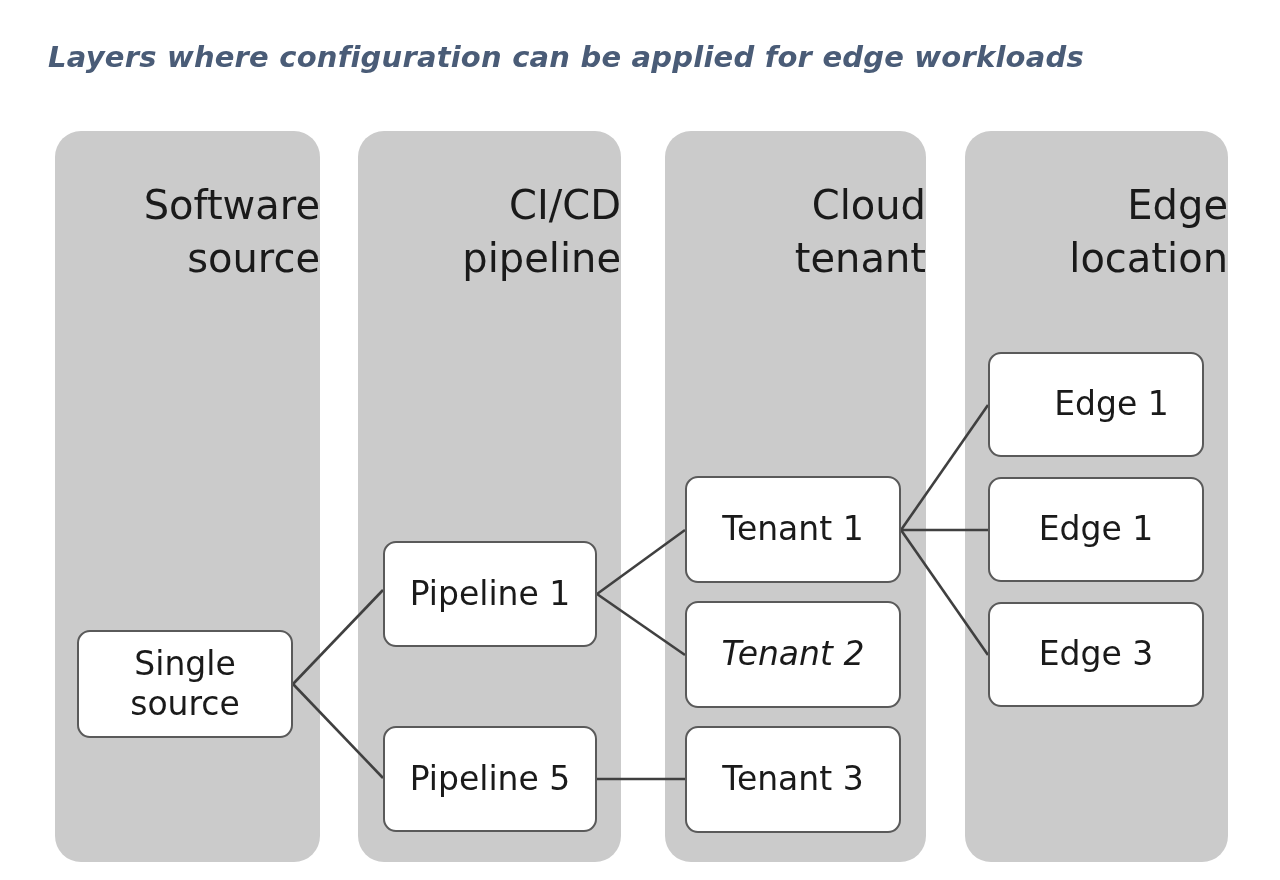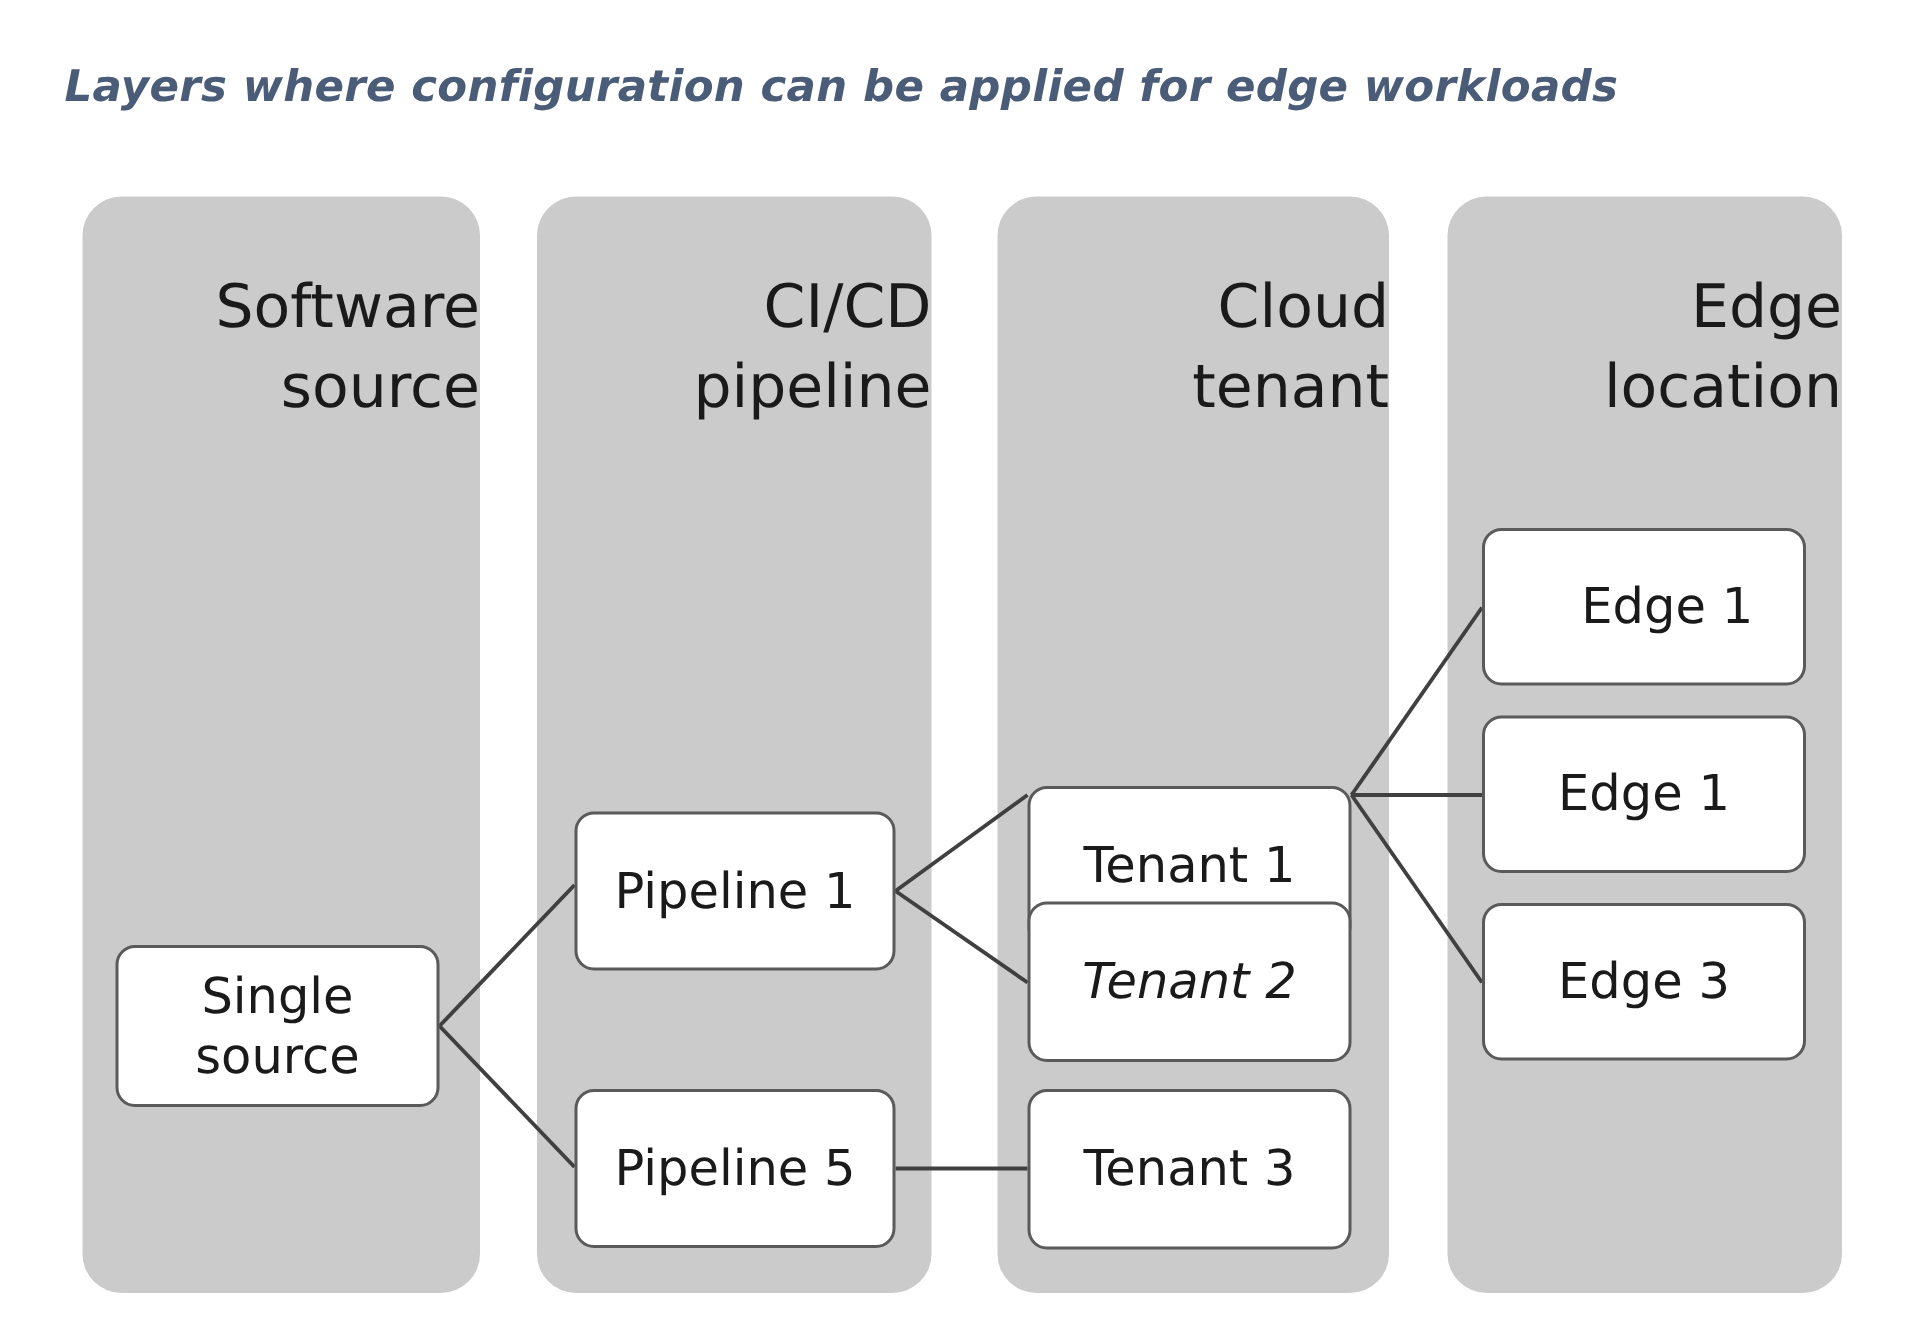--- a/index.html
+++ b/index.html
@@ -17,29 +17,28 @@
     background: #ffffff;
     overflow: hidden;
   }
 
   
   .diagram-title {
     position: absolute;
     left: 0;
     top: 40px;
     width: 1132px;
-    text-align: left;
+    text-align: center;
     font-family: "DejaVu Sans", sans-serif;
     font-style: italic;
     font-weight: 700;
     font-size: 29px;
     letter-spacing: 0.2px;
     color: #4a5c77;
     white-space: nowrap;
-    padding-left: 43px;
   }
 
   
   .lane {
     position: absolute;
     background: #cbcbcb;
     border-radius: 26px;
     top: 131px;
     height: 731px;
   }
@@ -85,21 +84,21 @@
     font-family: "DejaVu Sans", sans-serif;
     font-size: 33px;
     font-weight: 400;
     line-height: 1.22;
     color: #1a1a1a;
   }
 
   .node-single-source { left: 77px;  top: 630px; width: 216px; height: 108px; }
   .node-pipeline-1    { left: 383px; top: 541px; width: 214px; height: 106px; }
   .node-pipeline-2    { left: 383px; top: 726px; width: 214px; height: 106px; }
-  .node-tenant-1      { left: 685px; top: 476px; width: 216px; height: 107px; margin-top: 48px; }
+  .node-tenant-1      { left: 685px; top: 476px; width: 216px; height: 107px; }
   .node-tenant-2      { left: 685px; top: 601px; width: 216px; height: 107px; font-style: italic; }
   .node-tenant-3      { left: 685px; top: 726px; width: 216px; height: 107px; }
   .node-edge-1        { left: 988px; top: 352px; width: 216px; height: 105px; padding-left: 31px; }
   .node-edge-2        { left: 988px; top: 477px; width: 216px; height: 105px; }
   .node-edge-3        { left: 988px; top: 602px; width: 216px; height: 105px; }
 </style>
 </head>
 <body>
 
 <div id="canvas">

